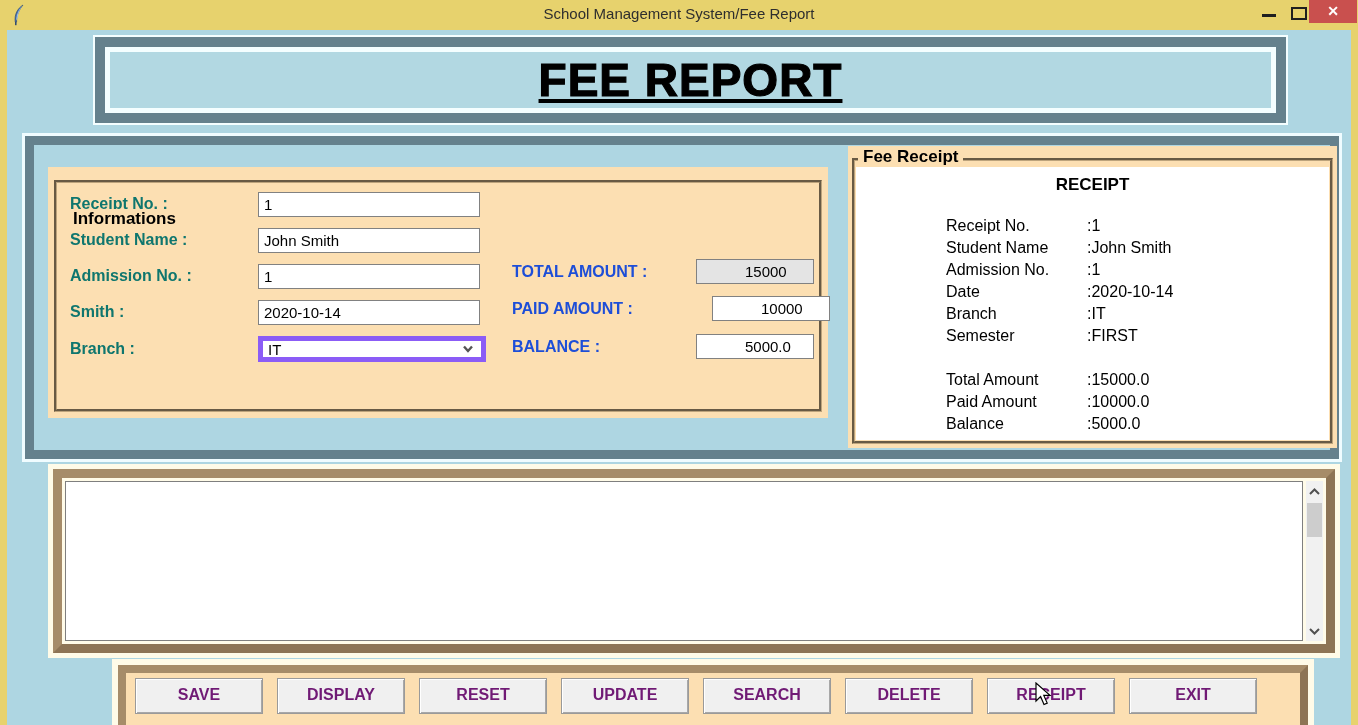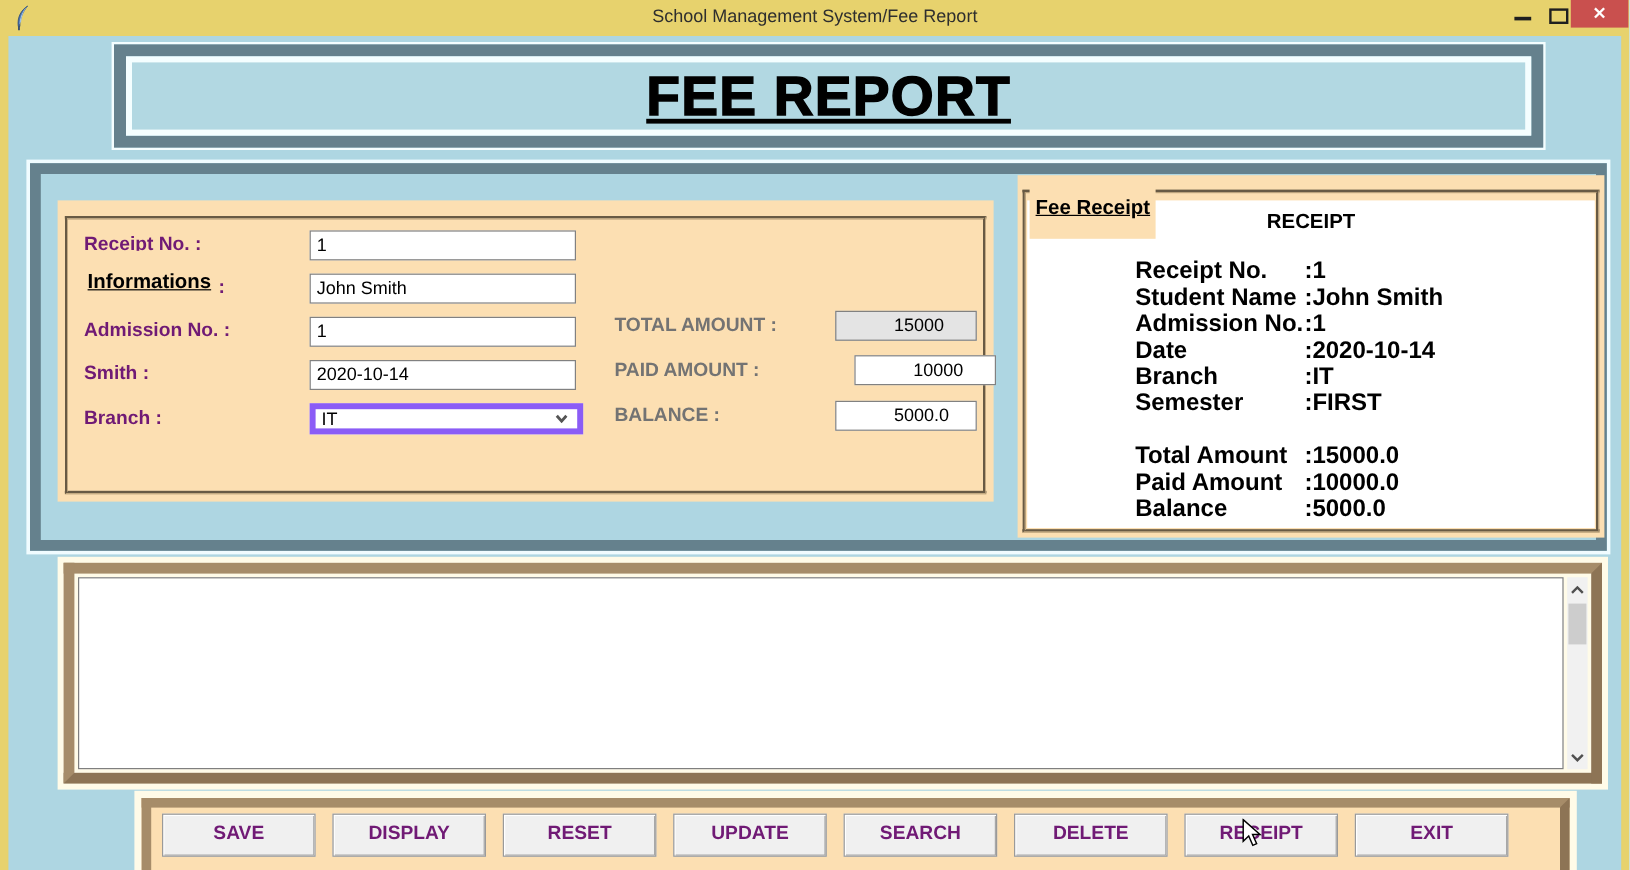--- a/index.html
+++ b/index.html
@@ -31,47 +31,47 @@
     display:flex;align-items:center;justify-content:center;}
   .header-b3 h1{margin:0;font-size:46px;font-weight:bold;color:#000;letter-spacing:1px;
     -webkit-text-stroke:1.2px #000;}
 
   
   .main-frame{position:absolute;left:22px;top:133px;width:1320px;height:329px;box-sizing:border-box;
     border:3px solid #f0fcff;}
   .main-frame-inner{width:100%;height:100%;box-sizing:border-box;border:9px solid #65818d;background:#aed6e2;}
 
   
-  .lf-label{position:absolute;font-size:17px;font-weight:bold;color:#000;background:#fcdfb2;padding:16px 5px;z-index:2;text-decoration:underline;}
+  .lf-label{position:absolute;font-size:17px;font-weight:bold;color:#000;background:#fcdfb2;padding:0 5px;z-index:2;}
   .lf-box{position:absolute;border:3px groove #bca37c;}
 
   .info-block{position:absolute;left:48px;top:167px;width:780px;height:251px;background:#fcdfb2;}
   .info-block .lf-box{left:6px;top:13px;right:6px;bottom:6px;}
   .info-block .lf-label{left:20px;top:2px;margin-top:40px;}
 
   .f-row{position:absolute;left:22px;display:flex;align-items:center;height:26px;}
-  .f-label{width:188px;font-size:16px;font-weight:bold;color:#701a75;}
+  .f-label{width:188px;font-size:16px;font-weight:bold;color:#0f766e;}
   .entry{box-sizing:border-box;width:222px;height:25px;border:1px solid #818181;background:#fff;
     font-family:"Liberation Sans",sans-serif;font-size:15px;color:#000;padding:1px 5px;outline:none;}
   .combo{box-sizing:border-box;width:228px;height:26px;border:5px solid #8b5cf6;background:#fff;
     display:flex;align-items:center;justify-content:space-between;padding:0 7px 0 5px;font-size:15px;color:#000;}
   .combo .chev{width:12px;height:8px;flex:0 0 auto;}
 
   .amt-row{position:absolute;left:464px;display:flex;align-items:center;height:25px;}
-  .amt-label{width:184px;font-size:16px;font-weight:bold;color:#737373;}
+  .amt-label{width:184px;font-size:16px;font-weight:bold;color:#1d4ed8;}
   .entry.amt{width:118px;padding-left:48px;}
   .entry.readonly{background:#e4e4e4;}
 
   
   .receipt-block{position:absolute;left:848px;top:146px;width:489px;height:302px;background:#fcdfb2;}
   .receipt-block .lf-box{left:4px;top:12px;right:4px;bottom:4px;}
   .receipt-block .lf-label{left:10px;top:1px;}
   .receipt-paper{position:absolute;left:8px;top:21px;right:8px;bottom:8px;background:#fff;overflow:hidden;}
   .receipt-title{margin-top:8px;text-align:center;font-size:17px;font-weight:bold;}
-  .receipt-lines{margin:20px 0 0 90px;font-size:20px;font-weight:bold;line-height:22px;}
+  .receipt-lines{margin:20px 0 0 90px;font-size:16px;font-weight:normal;line-height:22px;}
   .r-label{display:inline-block;width:141px;}
   .r-gap{height:22px;}
 
   
   .textarea-block{position:absolute;left:48px;top:464px;width:1292px;height:194px;background:#fffbe8;}
   .ta-bevel{position:absolute;left:5px;top:5px;right:5px;bottom:5px;box-sizing:border-box;
     border:9px solid;border-color:#a68c69 #8d7455 #8d7455 #a68c69;background:#fffbe8;
     display:flex;padding:3px;}
   .report-textarea{flex:1;border:1px solid #7f7f7f;background:#fff;resize:none;outline:none;
     margin-right:3px;font-family:"Liberation Sans",sans-serif;font-size:15px;}

